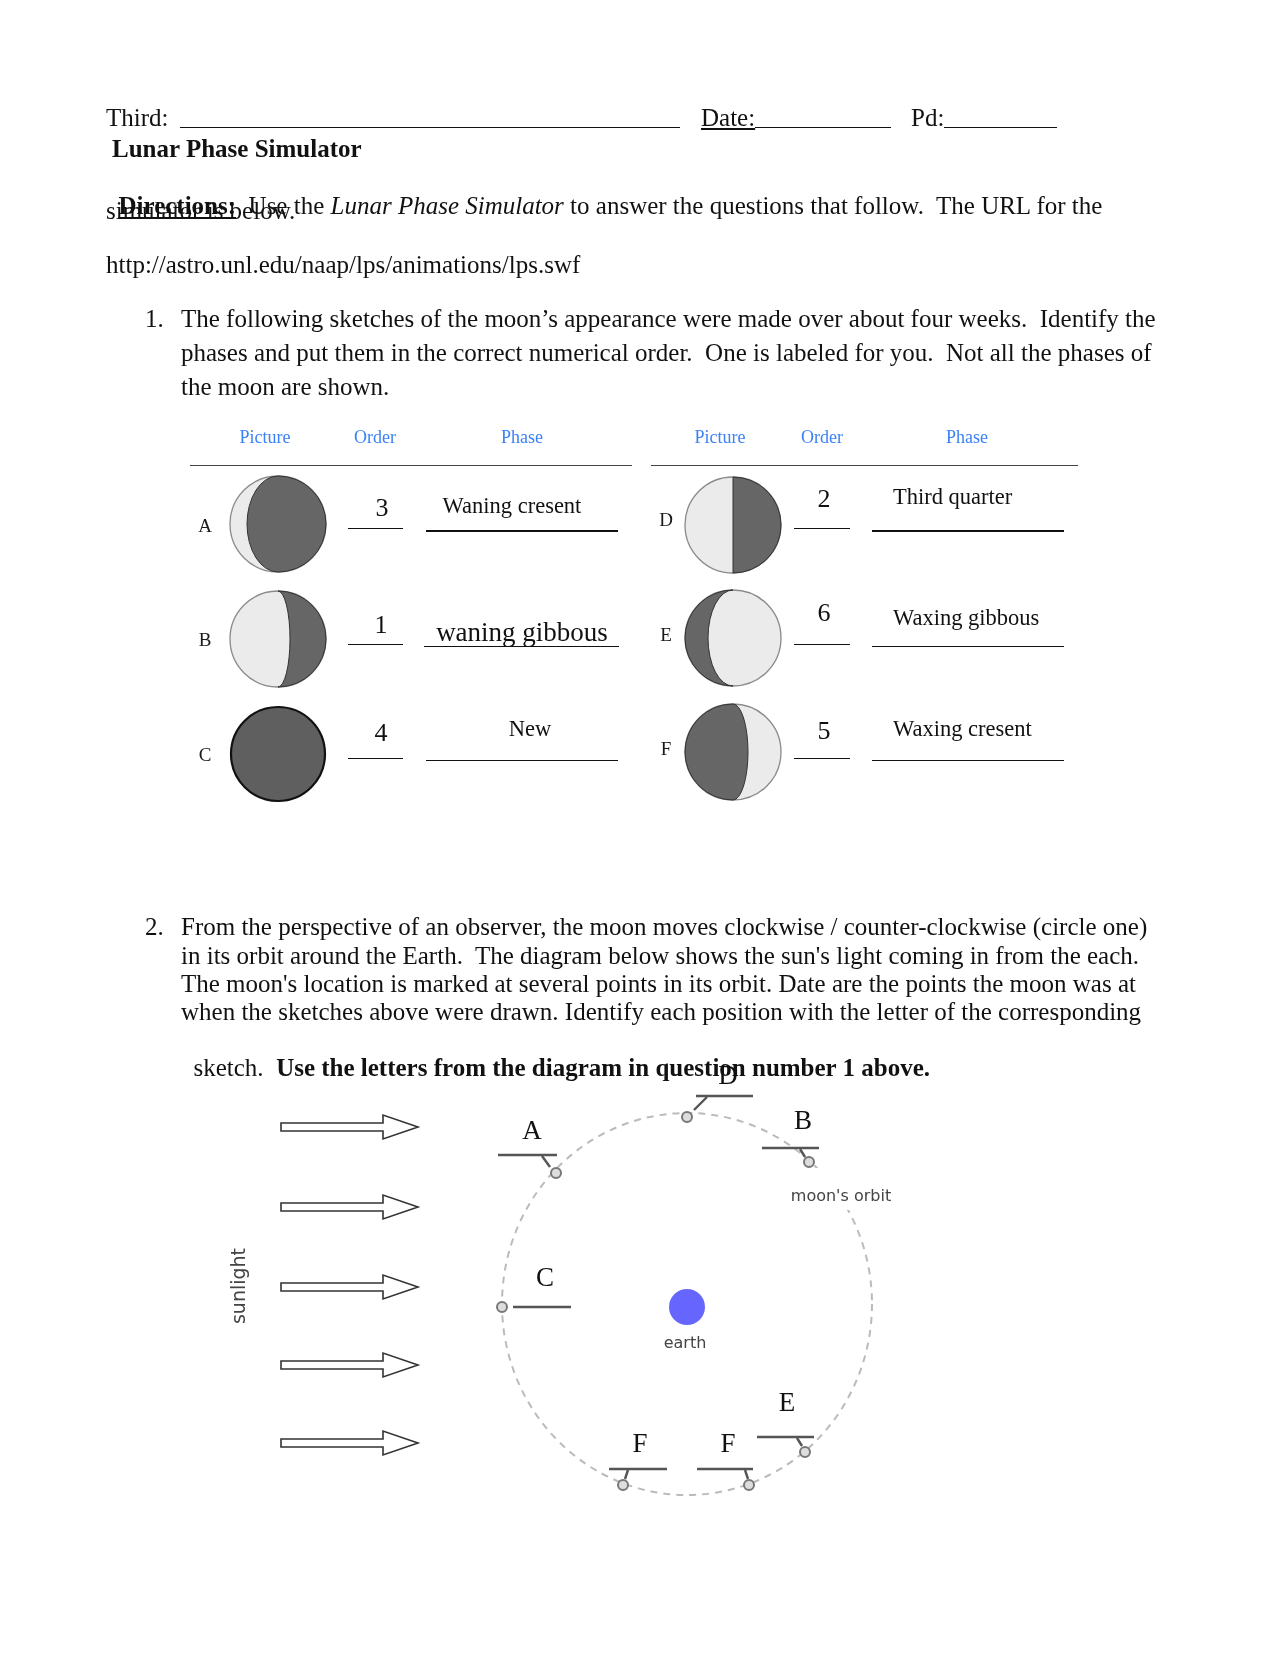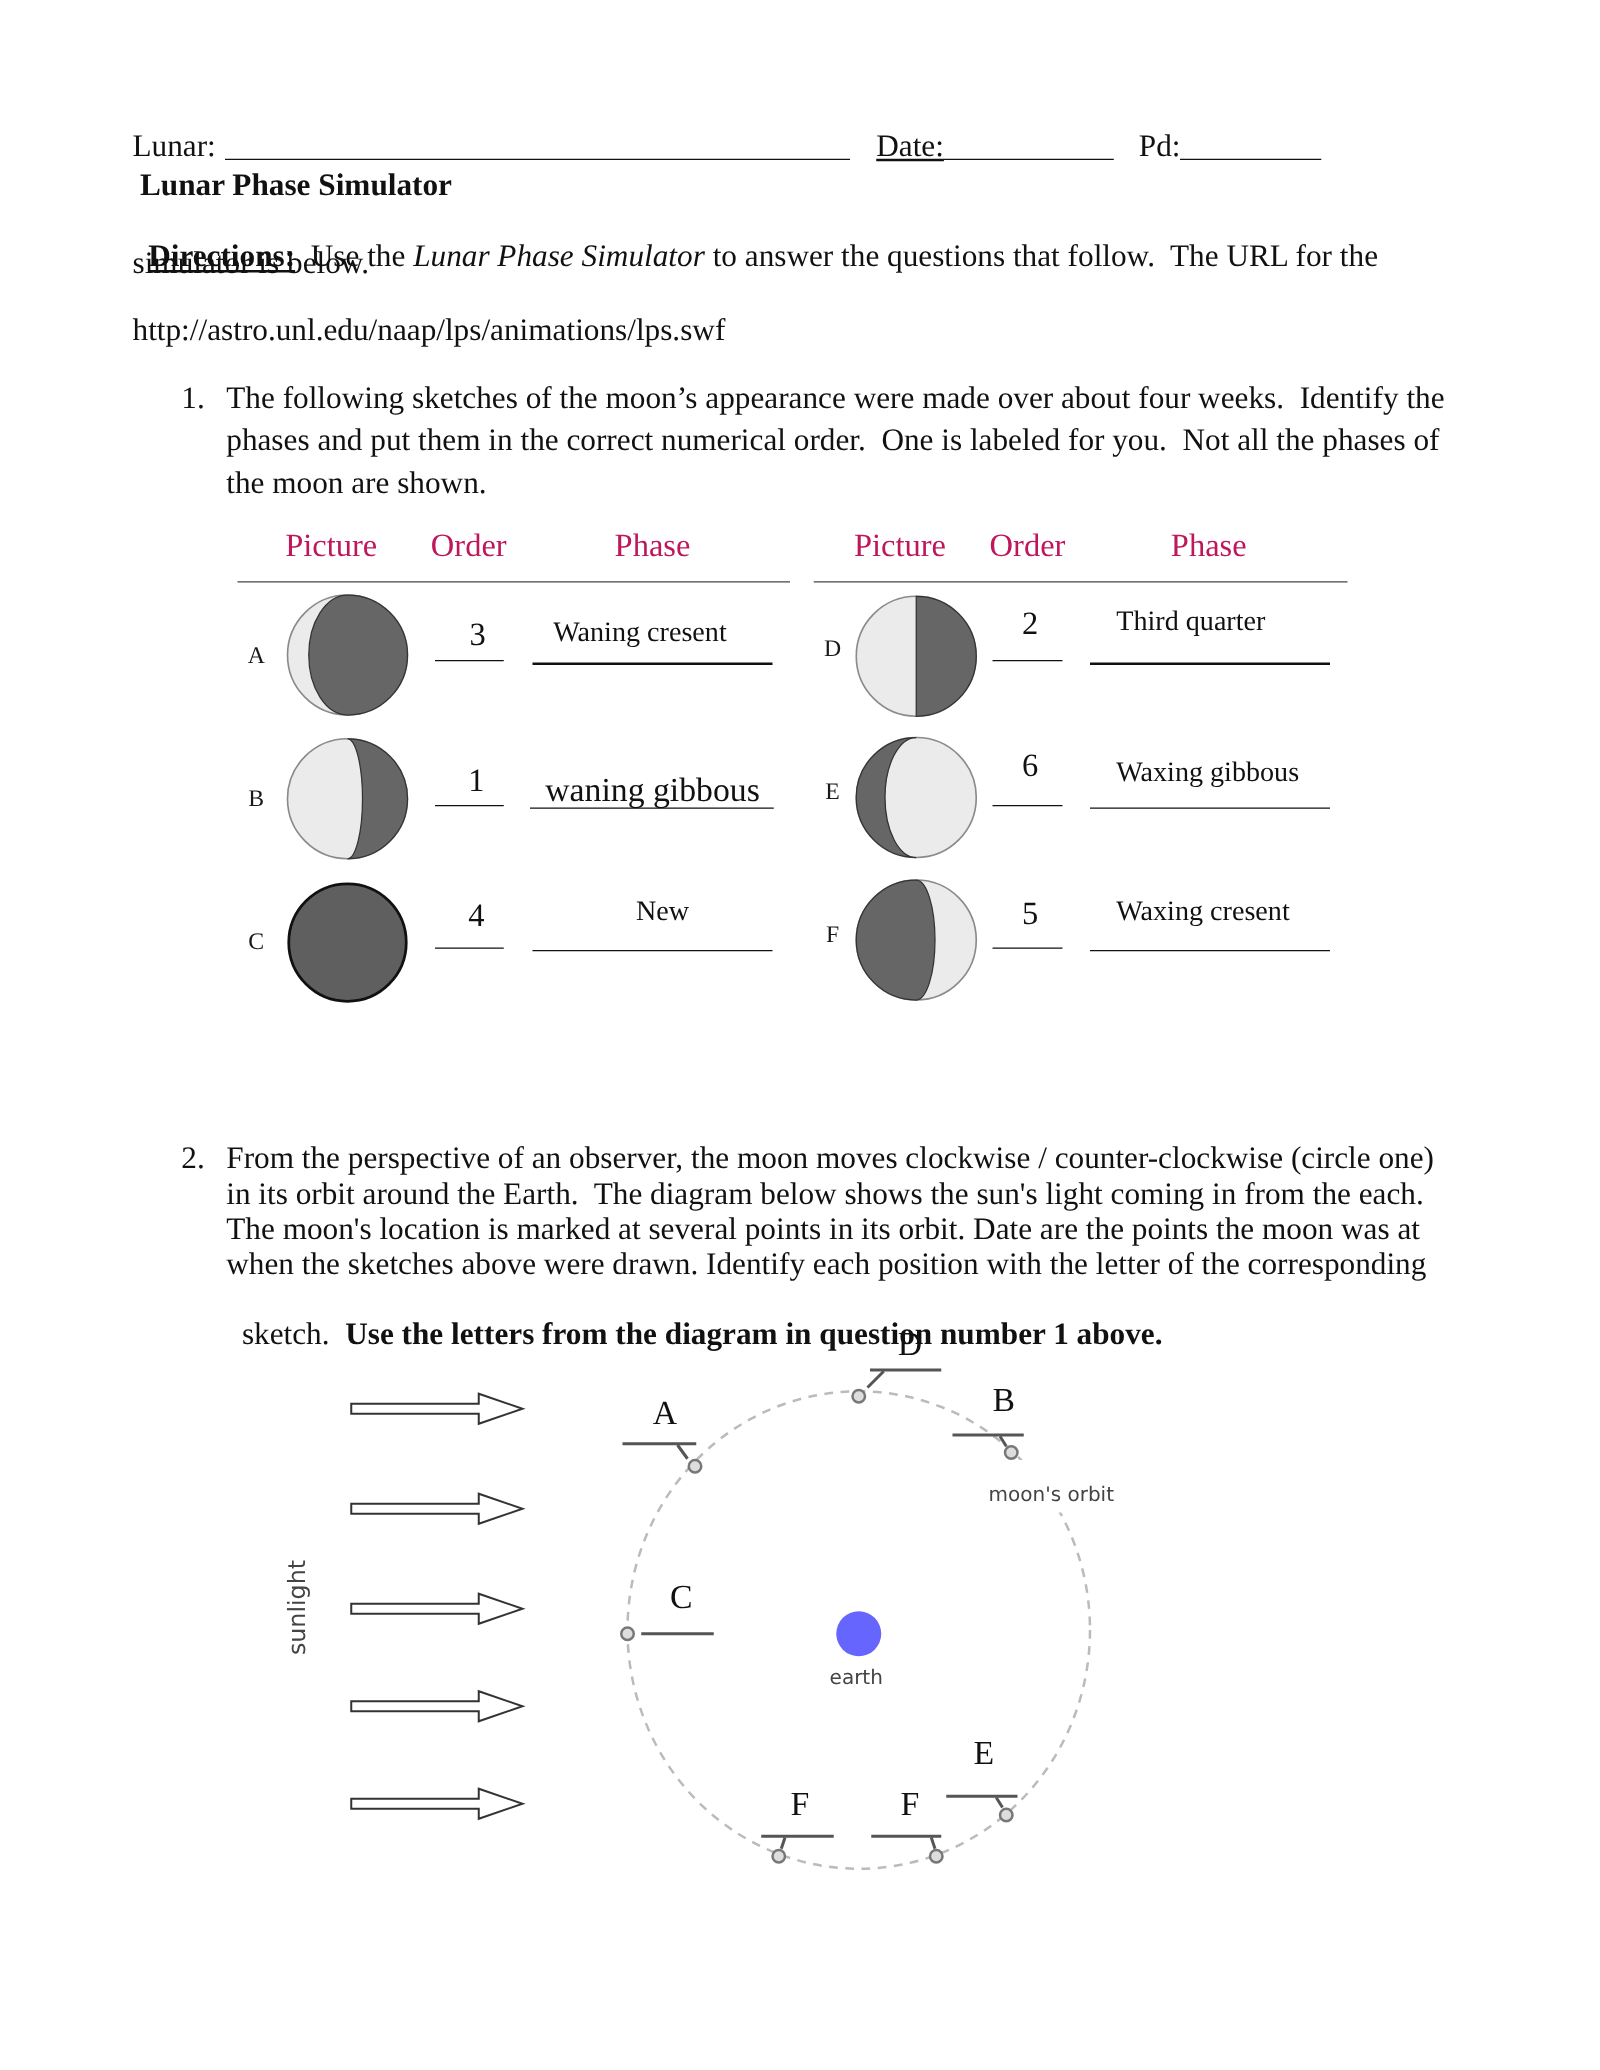--- a/index.html
+++ b/index.html
@@ -8,33 +8,33 @@
     font-family: "Liberation Serif", "DejaVu Serif", serif; color: #111111;
   }
   .t  { position: absolute; white-space: pre; font-size: 25px; line-height: 28px; }
   .cc { position: absolute; white-space: pre; transform: translate(-50%, -50%); line-height: 1; }
   .lc { position: absolute; white-space: pre; transform: translateY(-50%); line-height: 1; }
   .rule { position: absolute; height: 0; border-top: 1.5px solid #111; }
   .rule.thick { border-top-width: 2.5px; }
   .bold { font-weight: bold; }
   .ul { text-decoration: underline; text-decoration-thickness: 2px; text-underline-offset: 3px; }
   .ital { font-style: italic; }
-  .th { font-size: 26px; color: #be185d; }
+  .th { font-size: 18px; color: #3b82f6; }
   .rowletter { font-size: 19px; color: #1a1a1a; }
   .ord { font-size: 26px; }
   .phase { font-size: 22.5px; }
   .phase.big { font-size: 27px; }
   svg#art { position: absolute; left: 0; top: 0; pointer-events: none; }
   .sans { font-family: "DejaVu Sans", sans-serif; fill: #444444; }
   .dlabel { font-family: "Liberation Serif", serif; font-size: 27px; fill: #111; }
 </style>
 </head>
 <body>
 
-<div class="t" style="left:106px; top:104px;">Lunar:</div>
+<div class="t" style="left:106px; top:104px;">Third:</div>
 <div class="rule" style="left:180px; top:127px; width:500px;"></div>
 <div class="t" style="left:701px; top:104px;text-decoration:underline;">Date:</div>
 <div class="rule" style="left:755px; top:127px; width:136px;"></div>
 <div class="t" style="left:911px; top:104px;">Pd:</div>
 <div class="rule" style="left:944px; top:127px; width:113px;"></div>
 
 <div class="t bold" style="left:112px; top:135px;">Lunar Phase Simulator</div>
 
 <div class="t" style="left:106px; top:164px;">
   <span class="bold ul">Directions:</span><span>  Use the </span><span class="ital">Lunar Phase Simulator</span><span> to answer the questions that follow.  The URL for the</span>

